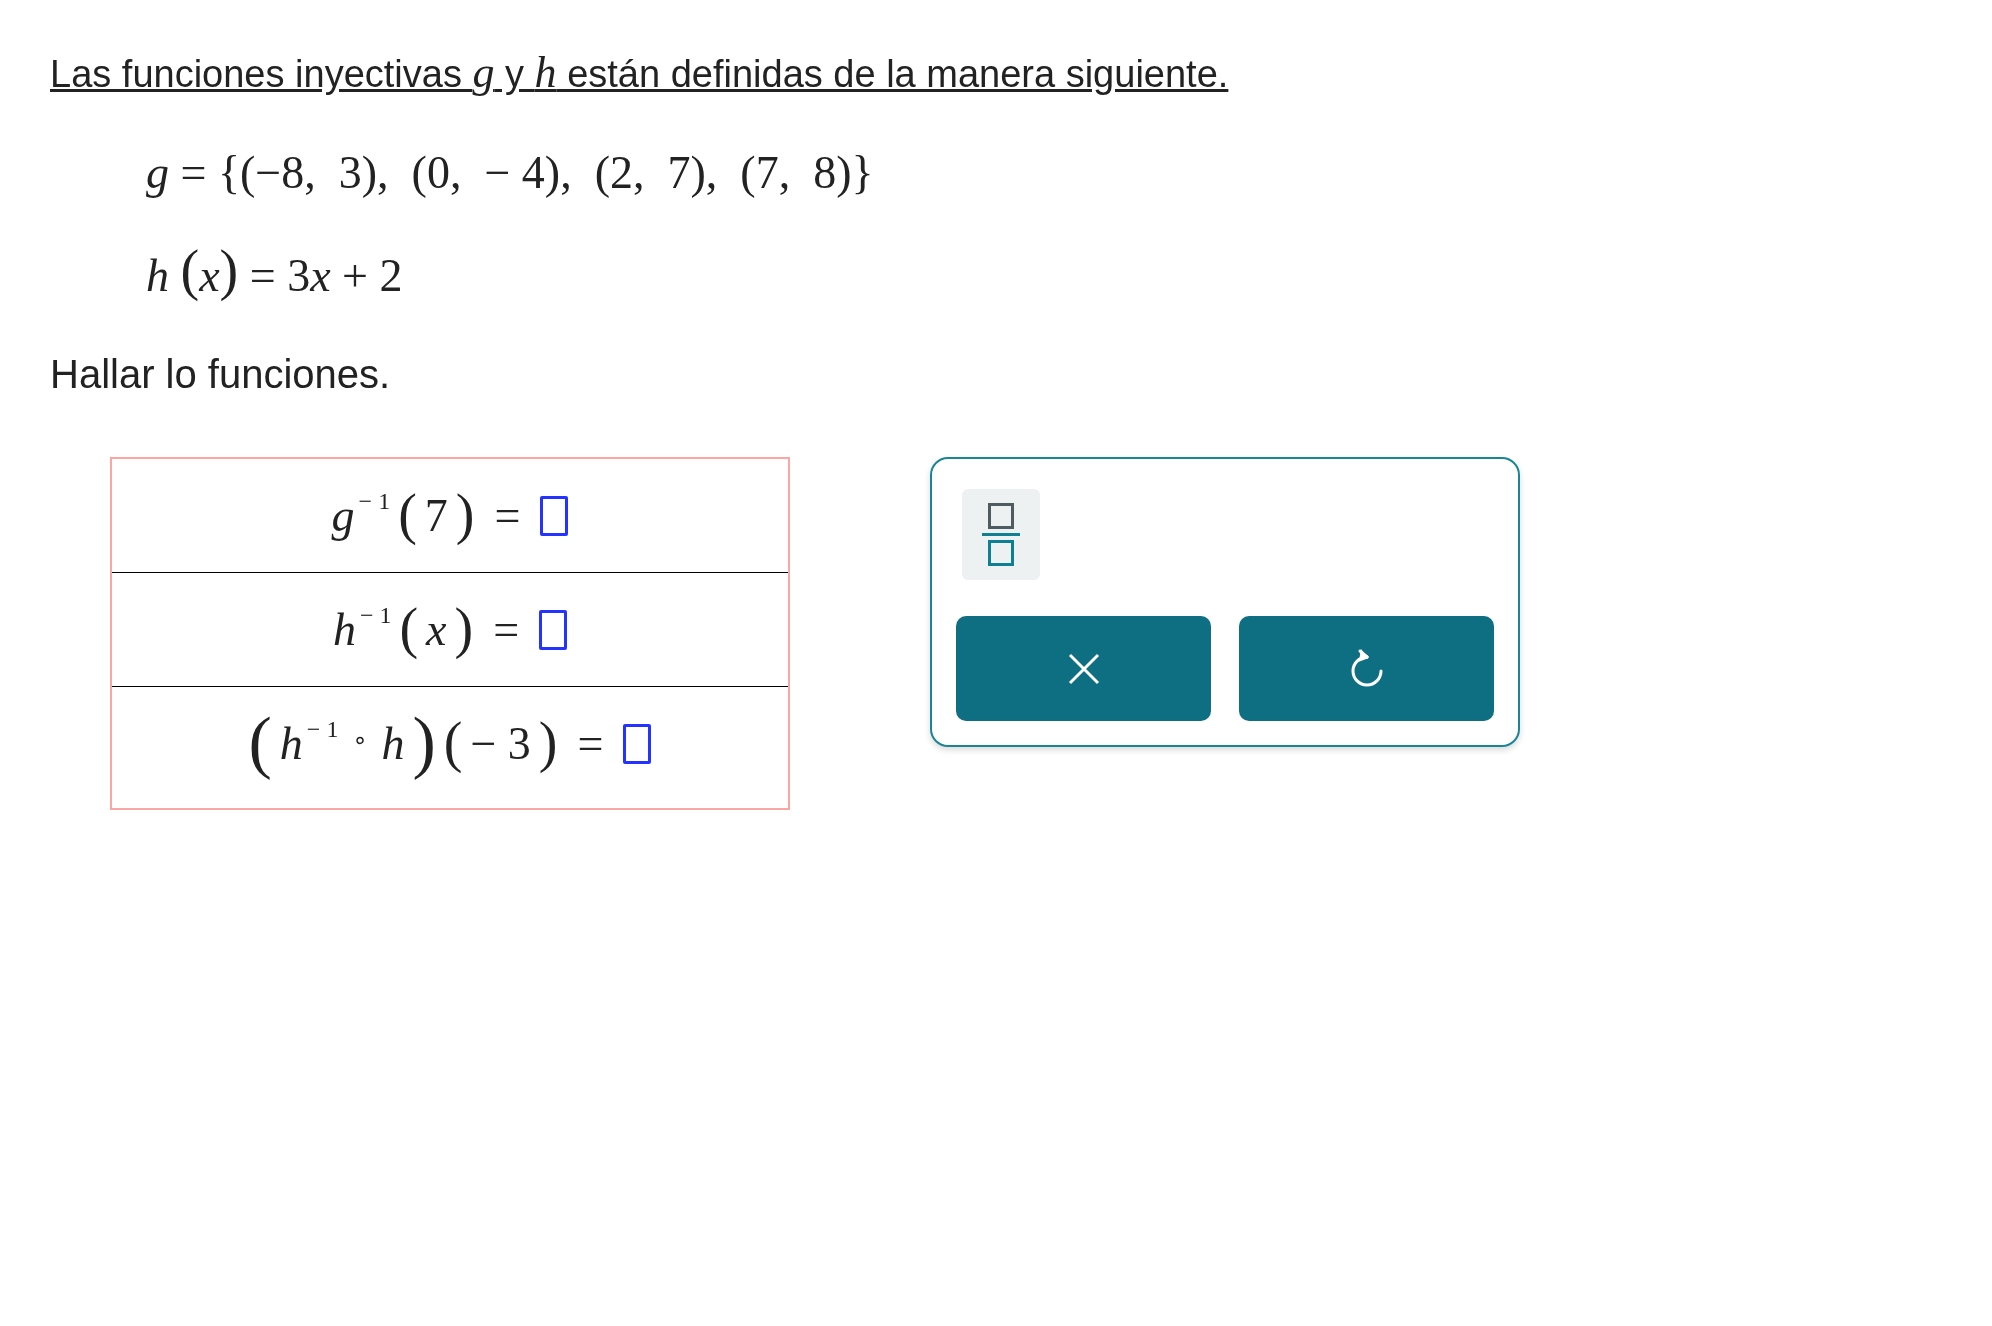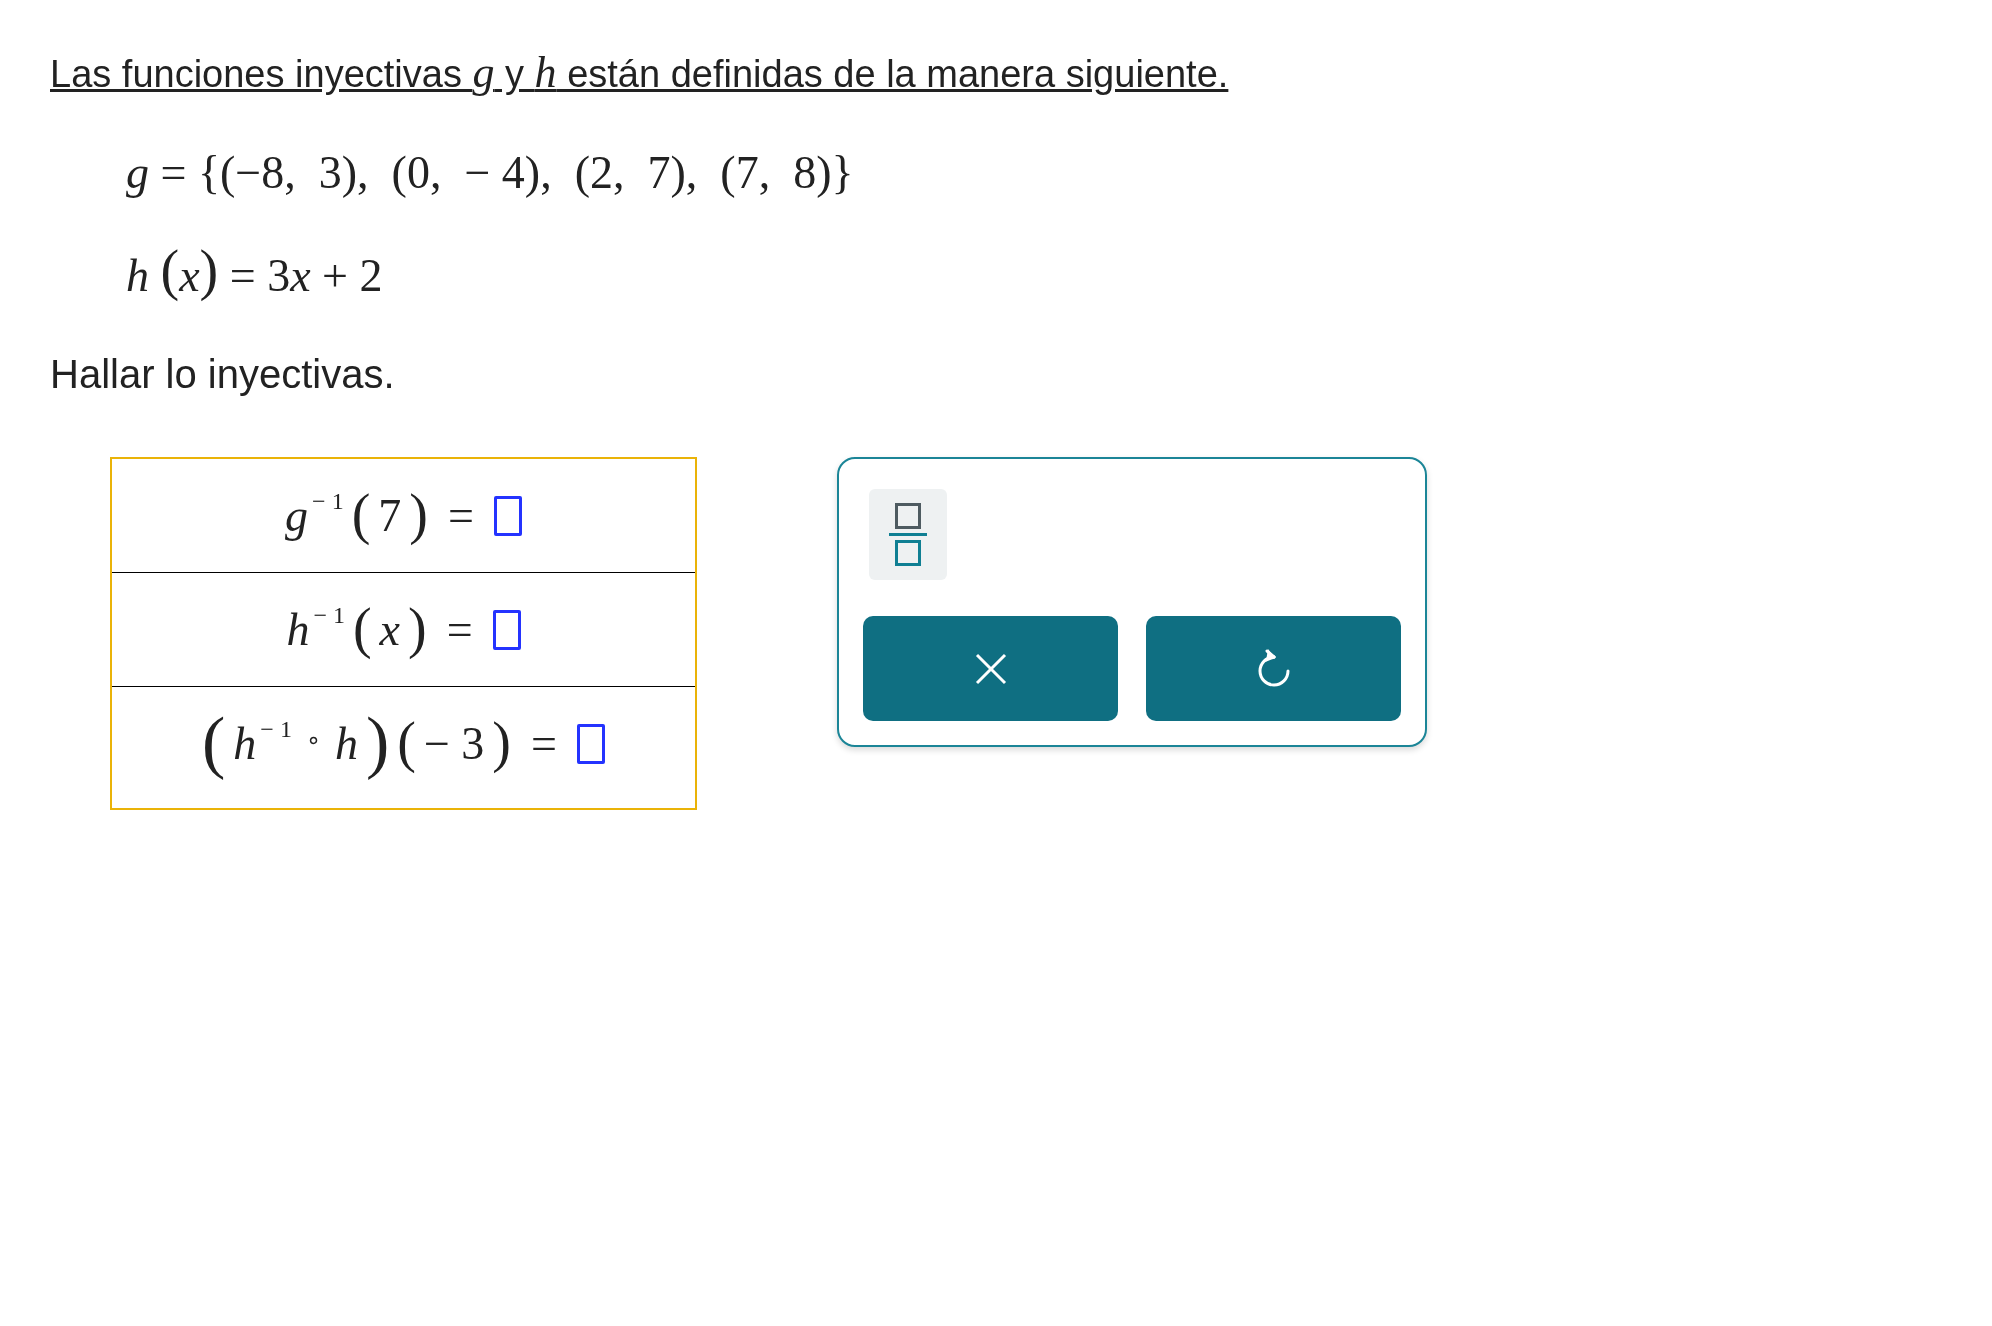--- a/index.html
+++ b/index.html
@@ -18,42 +18,42 @@
       line-height: 1.5;
       margin-bottom: 40px;
       text-decoration: underline;
     }
     .problem-text .var {
       font-family: 'Times New Roman', serif;
       font-style: italic;
       font-size: 44px;
     }
     .math-block {
-      margin-left: 76px;
+      margin-left: 96px;
       margin-bottom: 50px;
       font-family: 'Times New Roman', serif;
       font-size: 46px;
     }
     .math-block .var {
       font-style: italic;
     }
     .directive {
       margin-bottom: 60px;
       font-size: 40px;
     }
     .content-row {
       display: flex;
       align-items: flex-start;
       gap: 140px;
       padding-left: 60px;
     }
     .answer-table {
-      border: 2px solid #eab308;
+      border: 2px solid #fca5a5;
       border-collapse: collapse;
-      width: 587px;
+      width: 680px;
     }
     .answer-table td {
       border: 1px solid #000;
       padding: 30px 20px;
       text-align: center;
       font-family: 'Times New Roman', serif;
       font-size: 46px;
       vertical-align: middle;
     }
     .math-expr {
@@ -171,21 +171,21 @@
 </div>
 
 <div class="math-block">
   <span class="var">g</span> = {(−8,&nbsp;&nbsp;3),&nbsp;&nbsp;(0,&nbsp;&nbsp;− 4),&nbsp;&nbsp;(2,&nbsp;&nbsp;7),&nbsp;&nbsp;(7,&nbsp;&nbsp;8)}
 </div>
 
 <div class="math-block">
   <span class="var">h</span> <span class="paren">(</span><span class="var">x</span><span class="paren">)</span> = 3<span class="var">x</span> + 2
 </div>
 
-<div class="directive">Hallar lo inyectivas.</div>
+<div class="directive">Hallar lo funciones.</div>
 
 <div class="content-row">
 
   <table class="answer-table">
     <tbody>
         <tr>
       <td>
         <div class="math-expr">
           <span><span class="var">g</span><span class="sup">− 1</span></span>
           <span class="paren">(</span>

